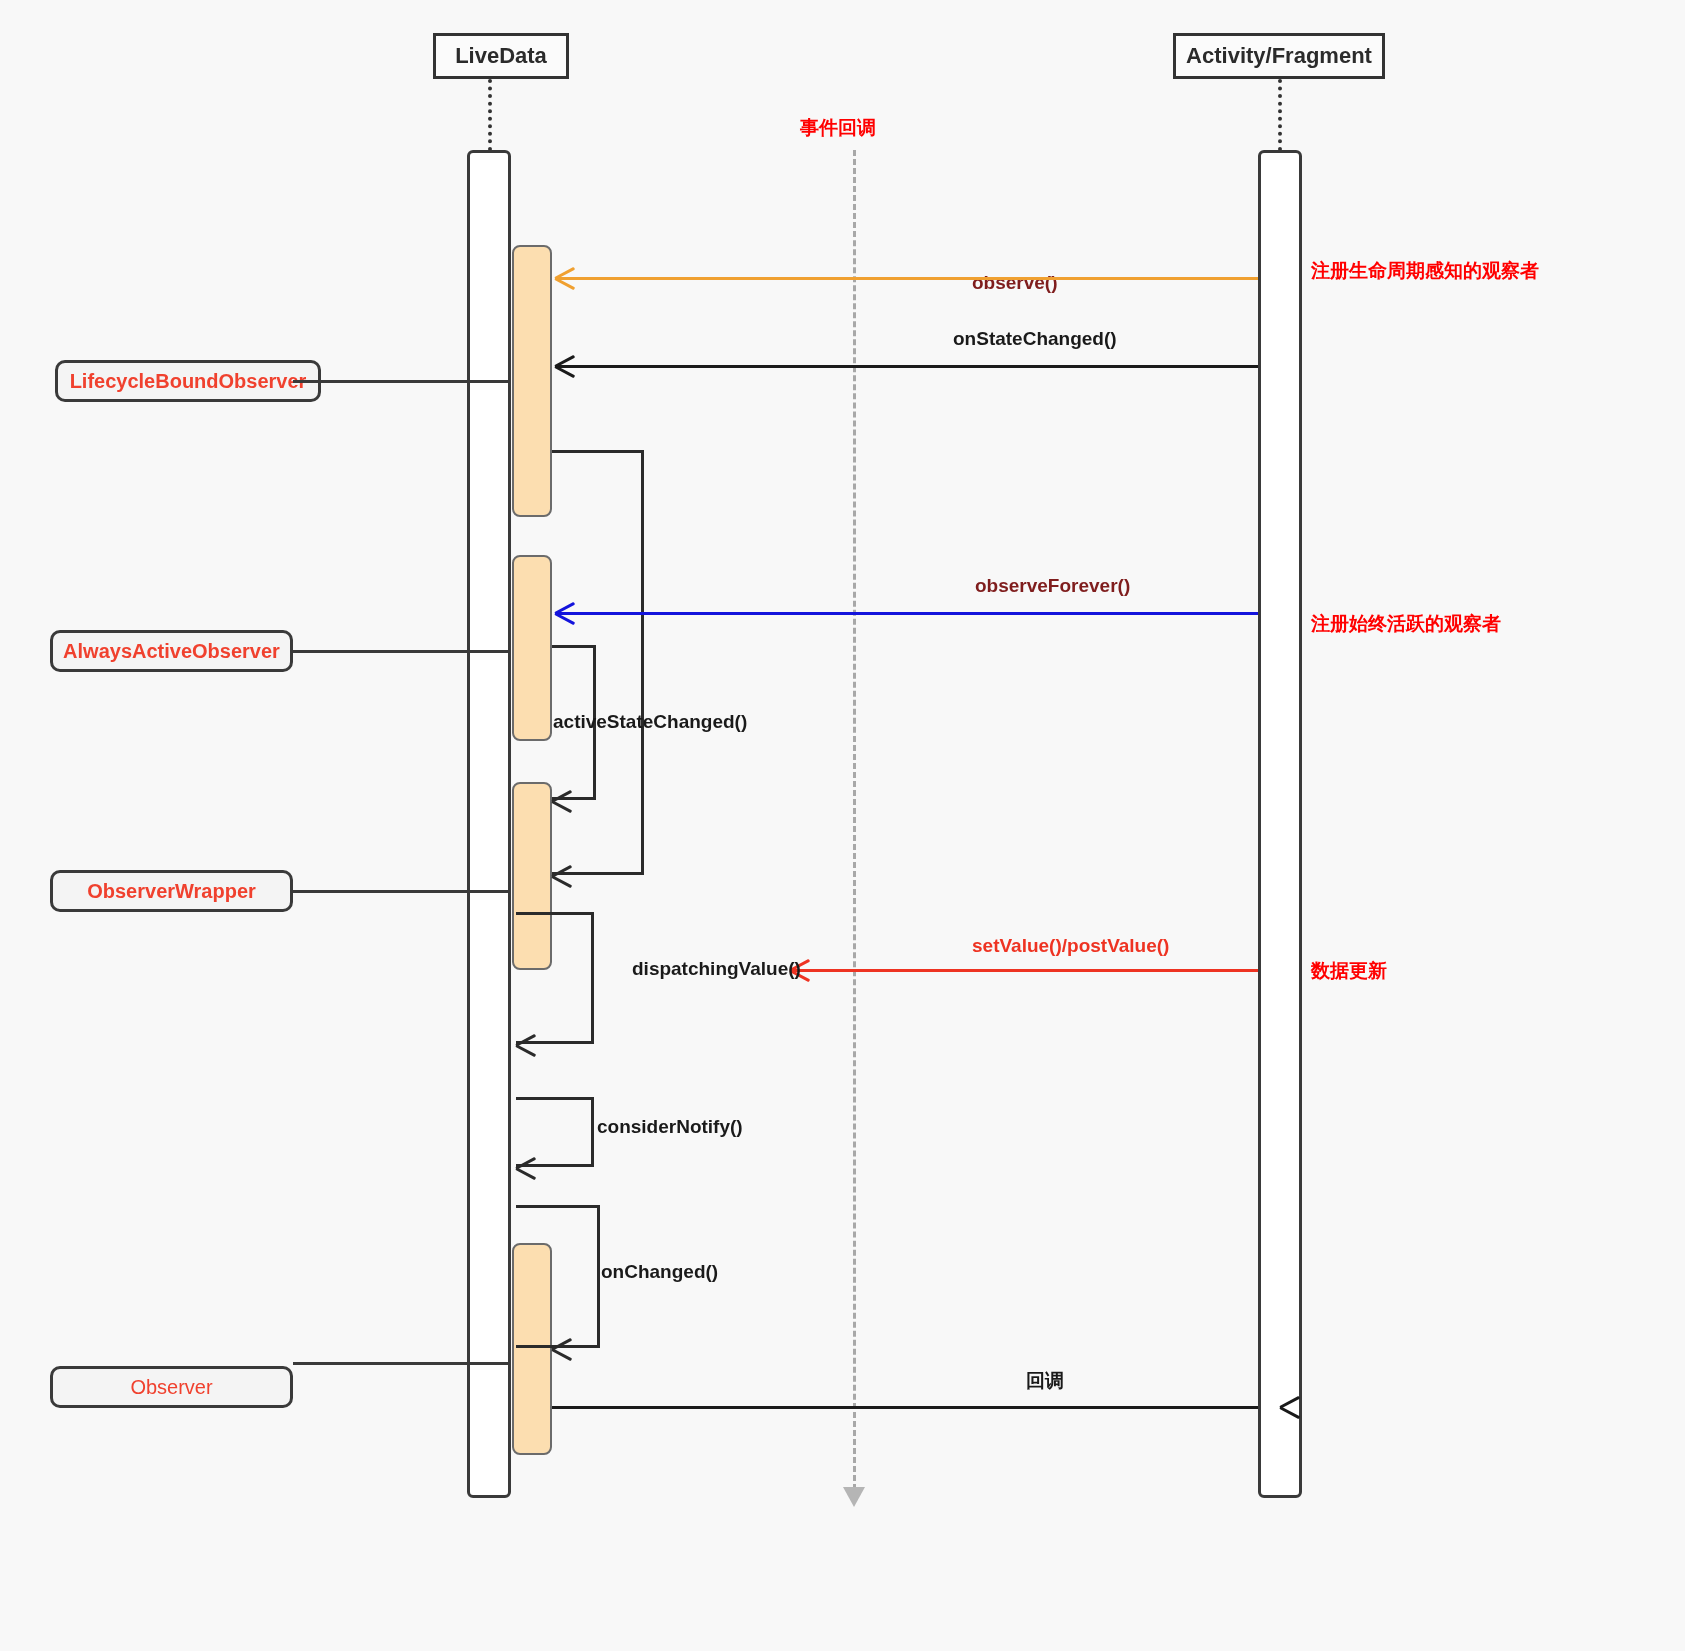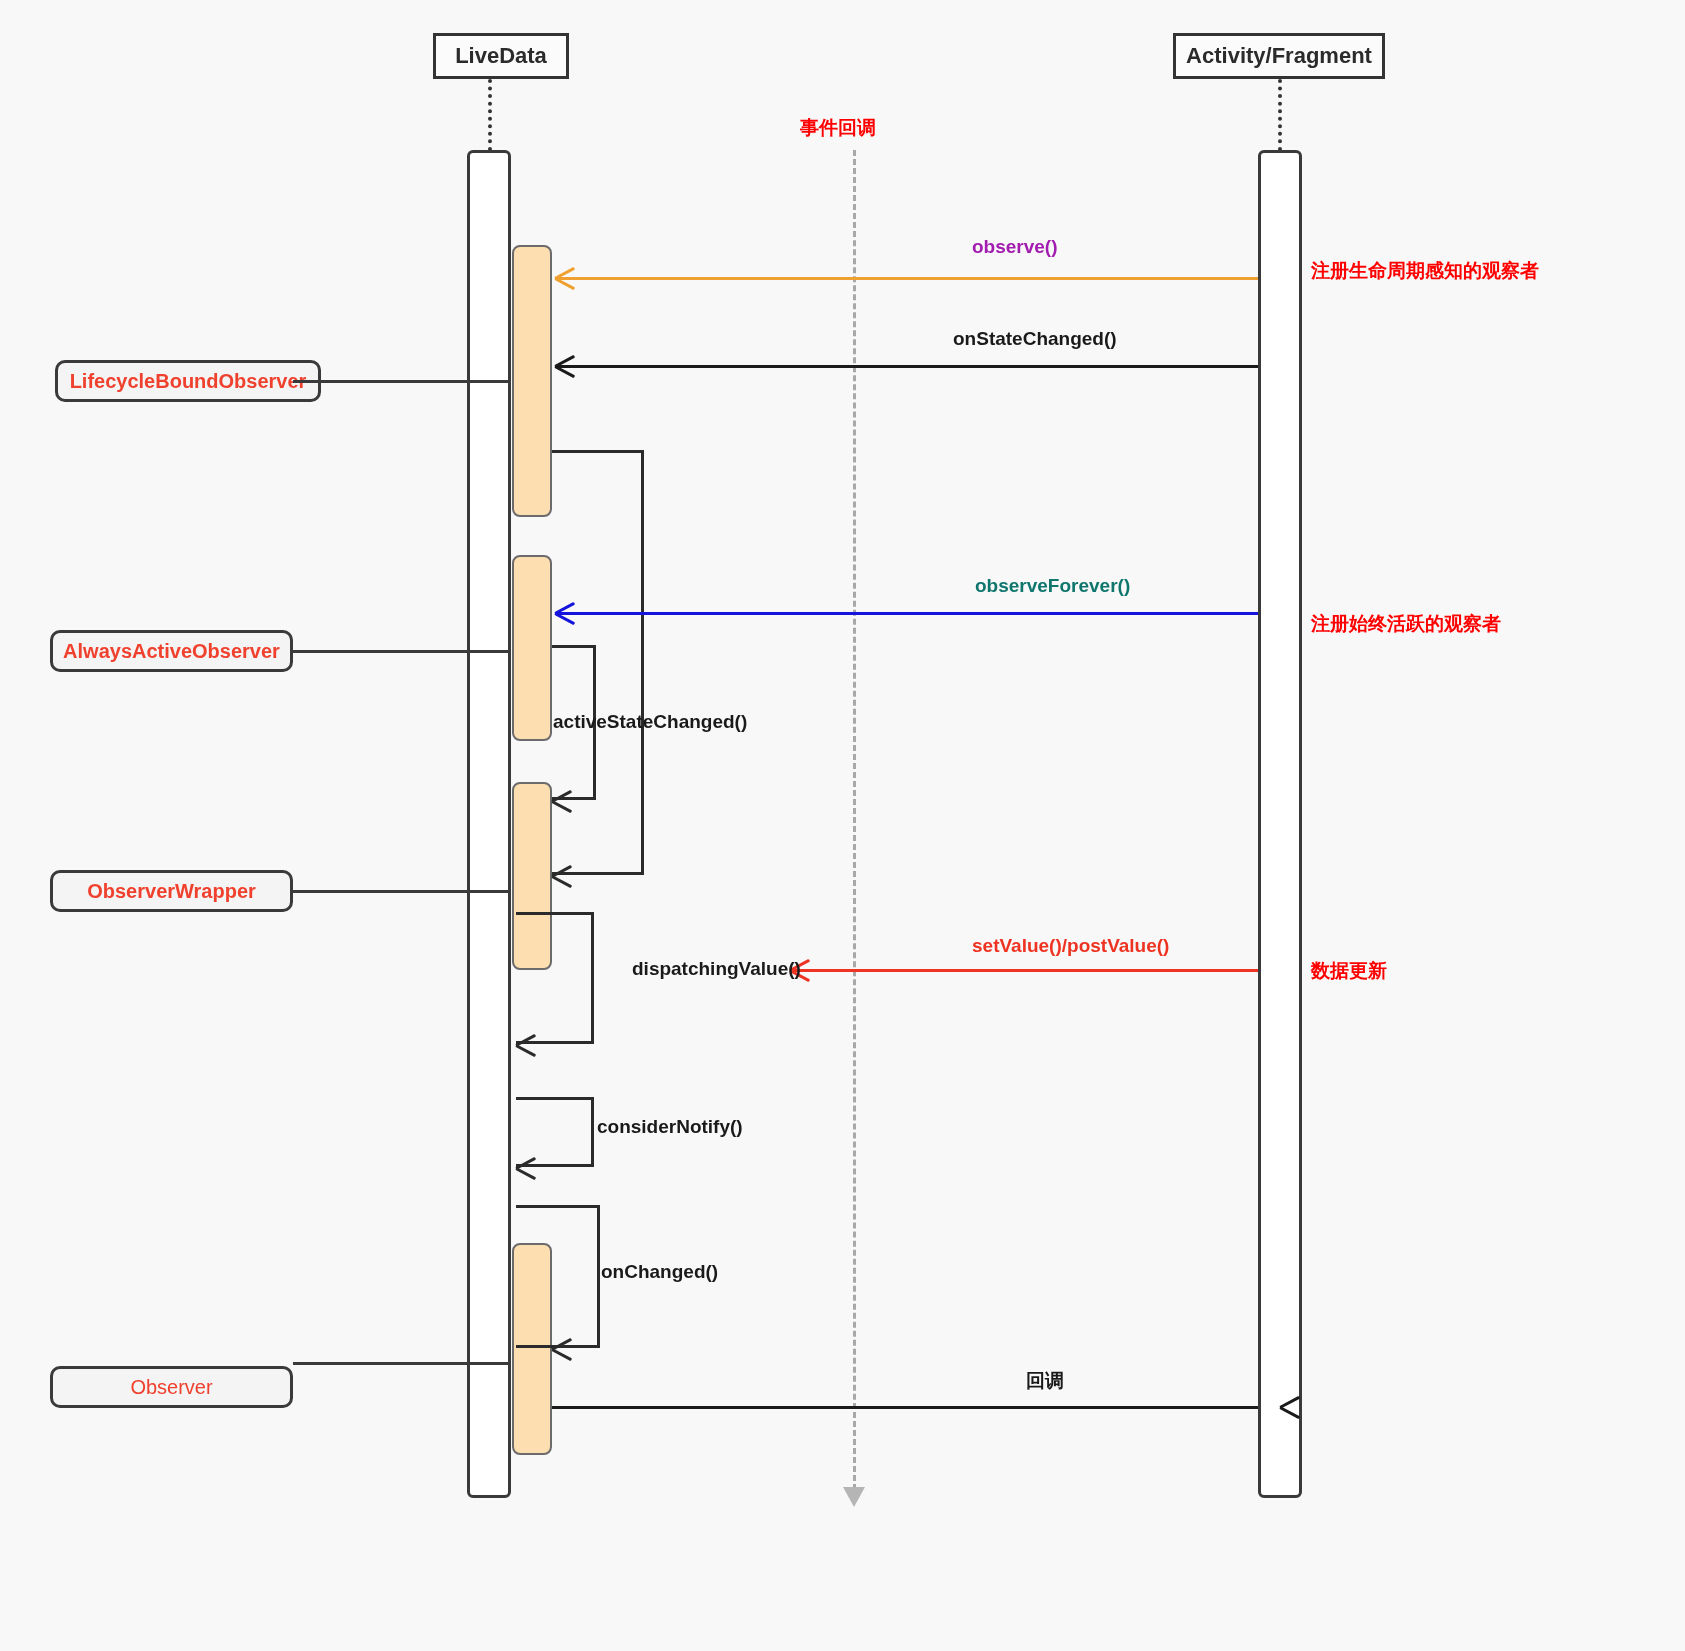--- a/index.html
+++ b/index.html
@@ -49,22 +49,22 @@
   
   .ah{position:absolute;width:22px;height:3px;border-radius:1px;}
 
   
   .msg-label{
     position:absolute;
     font-size:19px;font-weight:bold;
     white-space:nowrap;
     color:#1a1a1a;
   }
-  .msg-label.orange{color:#a21caf;}
-  .msg-label.blue{color:#0f766e;}
+  .msg-label.orange{color:#7f1d1d;margin-top:36px;}
+  .msg-label.blue{color:#7f1d1d;}
   .msg-label.red{color:#ee3322;}
   .msg-label.plain{font-weight:bold;color:#1a1a1a;}
 
   
   .annot{
     position:absolute;
     font-size:19px;font-weight:bold;color:#ff0000;
     white-space:nowrap;
   }
 

